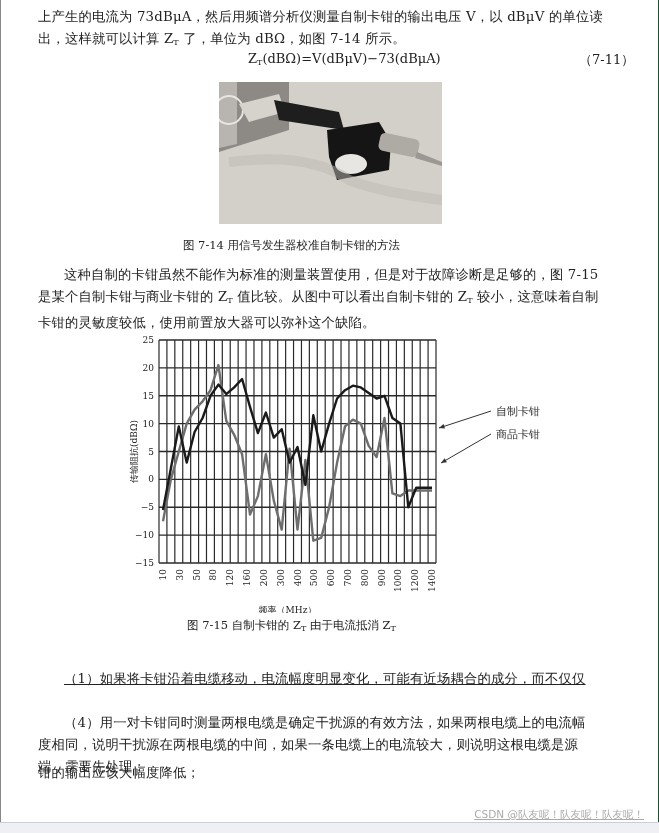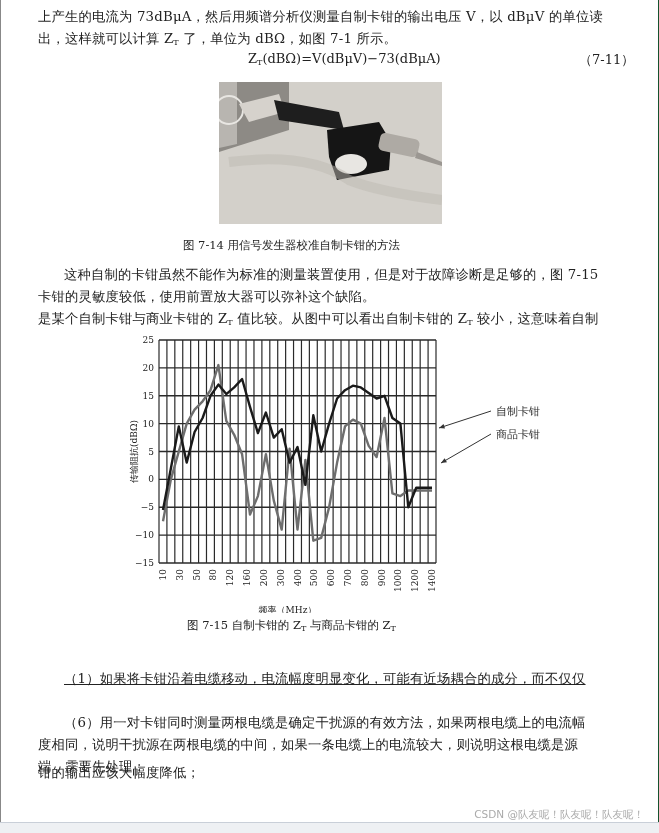--- a/index.html
+++ b/index.html
@@ -14,31 +14,31 @@
   .eq { position:absolute; top:51px; left:0; width:659px; font-size:13px; }
   .eq .formula { position:absolute; left:247px; }
   .eq .num { position:absolute; left:568px;margin-left:10px; }
   .photo { position:absolute; left:218px; top:82px; width:223px; height:142px;
            background:linear-gradient(180deg,#d9d6d0 0%,#cfcbc5 40%,#c9c6c1 100%); overflow:hidden; }
   .caption { position:absolute; left:0; width:581px; text-align:center; font-size:11.5px; }
   .chart { position:absolute; left:110px; top:333px; }
   .axis-text { font-family:"DejaVu Serif","Liberation Serif",serif; font-size:9px; fill:#222; }
   .legend-text { font-size:11px; fill:#333; }
   .watermark { position:absolute; right:14px; top:808px; font-family:"DejaVu Sans","Liberation Sans",sans-serif;
-               font-size:10.5px; color:#aaa; }
+               font-size:10.5px; color:#aaa;text-decoration:underline; }
   .sub { font-size:8px; vertical-align:-2px; }
 </style>
 </head>
 <body>
 
 <div class="page">
 
   <div class="p" style="top:6px;">
     <div>上产生的电流为 73dBμA，然后用频谱分析仪测量自制卡钳的输出电压 V，以 dBμV 的单位读</div>
-    <div><span>出，这样就可以计算 Z</span><span class="sub">T</span><span> 了，单位为 dBΩ，如图 7-1 所示。</span></div>
+    <div><span>出，这样就可以计算 Z</span><span class="sub">T</span><span> 了，单位为 dBΩ，如图 7-14 所示。</span></div>
   </div>
 
   <div class="eq">
     <span class="formula"><span>Z</span><span class="sub">T</span><span>(dBΩ)=V(dBμV)−73(dBμA)</span></span>
     <span class="num">（7-11）</span>
   </div>
 
   <div class="photo">
     <svg width="223" height="142" viewBox="0 0 223 142">
       <rect x="0" y="0" width="223" height="142" fill="#d3d0ca"></rect>
@@ -53,22 +53,22 @@
       <path d="M198 70 L223 80 L223 84 L196 76 Z" fill="#9b9792"></path>
       <path d="M10 80 Q90 70 130 98 Q160 110 223 118" stroke="#bdb9b2" stroke-width="10" fill="none" opacity="0.5"></path>
     </svg>
   </div>
   <div class="caption" style="top:238px;">图 7-14   用信号发生器校准自制卡钳的方法</div>
 
   <div class="p indent" style="top:264px;">
     <div>这种自制的卡钳虽然不能作为标准的测量装置使用，但是对于故障诊断是足够的，图 7-15</div>
   </div>
   <div class="p" style="top:286px;">
+    <div><span>是某个自制卡钳与商业卡钳的 Z</span><span class="sub">T</span><span> 值比较。从图中可以看出自制卡钳的 Z</span><span class="sub">T</span><span> 较小，这意味着自制</span></div>
     <div>卡钳的灵敏度较低，使用前置放大器可以弥补这个缺陷。</div>
-    <div><span>是某个自制卡钳与商业卡钳的 Z</span><span class="sub">T</span><span> 值比较。从图中可以看出自制卡钳的 Z</span><span class="sub">T</span><span> 较小，这意味着自制</span></div>
   </div>
 
   <div class="chart">
     <svg id="chart-svg" width="460" height="280" viewBox="0 0 460 280">
         <line x1="48" y1="7" x2="48" y2="230" stroke="#2a2a2a" stroke-width="1.2"></line>
         <line x1="55.91428571428571" y1="7" x2="55.91428571428571" y2="230" stroke="#2a2a2a" stroke-width="1.2"></line>
         <line x1="63.82857142857143" y1="7" x2="63.82857142857143" y2="230" stroke="#2a2a2a" stroke-width="1.2"></line>
         <line x1="71.74285714285715" y1="7" x2="71.74285714285715" y2="230" stroke="#2a2a2a" stroke-width="1.2"></line>
         <line x1="79.65714285714286" y1="7" x2="79.65714285714286" y2="230" stroke="#2a2a2a" stroke-width="1.2"></line>
         <line x1="87.57142857142857" y1="7" x2="87.57142857142857" y2="230" stroke="#2a2a2a" stroke-width="1.2"></line>
@@ -143,24 +143,24 @@
         <polyline points="52.0,177.0 59.9,135.2 67.8,93.4 75.7,129.6 83.6,99.0 91.6,85.0 99.5,62.8 107.4,51.6 115.3,61.1 123.2,54.4 131.1,46.0 139.0,73.9 146.9,100.1 154.9,79.5 162.8,104.6 170.7,96.2 178.6,129.6 186.5,114.0 194.4,151.9 202.3,82.3 210.2,118.5 218.1,90.6 226.1,65.5 234.0,57.2 241.9,52.7 249.8,54.4 257.7,60.0 265.6,65.5 273.5,62.8 281.4,85.0 289.4,90.6 297.3,174.3 305.2,154.7 313.1,154.7 321.0,154.7" fill="none" stroke="#1a1a1a" stroke-width="2.4" stroke-linejoin="round"></polyline>
         <line x1="380" y1="78" x2="328" y2="95" stroke="#333" stroke-width="1"></line>
         <polygon points="328,95 332.5267405521235,91.06190147739287 333.978829475893,95.50358524421712" fill="#333"></polygon>
         <text x="385" y="82" class="legend-text">自制卡钳</text>
         <line x1="380" y1="101" x2="330" y2="130" stroke="#333" stroke-width="1"></line>
         <polygon points="330,130 333.6082095611986,125.20616815454741 335.95274828310113,129.24847629575876" fill="#333"></polygon>
         <text x="385" y="105" class="legend-text">商品卡钳</text>
       </svg>
   </div>
 
-  <div class="caption" style="top:618px;"><span>图 7-15   自制卡钳的 Z</span><span class="sub">T</span><span> 与商品卡钳的 Z</span><span class="sub">T</span></div>
+  <div class="caption" style="top:618px;"><span>图 7-15   自制卡钳的 Z</span><span class="sub">T</span><span> 由于电流抵消 Z</span><span class="sub">T</span></div>
 
   <div class="p indent" style="top:668px;text-decoration:underline;">（1）如果将卡钳沿着电缆移动，电流幅度明显变化，可能有近场耦合的成分，而不仅仅</div>
-  <div class="p indent" style="top:712px;">（6）用一对卡钳同时测量两根电缆是确定干扰源的有效方法，如果两根电缆上的电流幅</div>
+  <div class="p indent" style="top:712px;">（4）用一对卡钳同时测量两根电缆是确定干扰源的有效方法，如果两根电缆上的电流幅</div>
   <div class="p" style="top:756px;">端，需要先处理；</div>
   <div class="p" style="top:734px;">度相同，说明干扰源在两根电缆的中间，如果一条电缆上的电流较大，则说明这根电缆是源</div>
   <div class="p" style="top:762px;">钳的输出应该大幅度降低；</div>
 
   <div class="watermark">CSDN @队友呢！队友呢！队友呢！</div>
 </div>
 
 <div class="bottom-bar"></div>
 
 </body></html>

